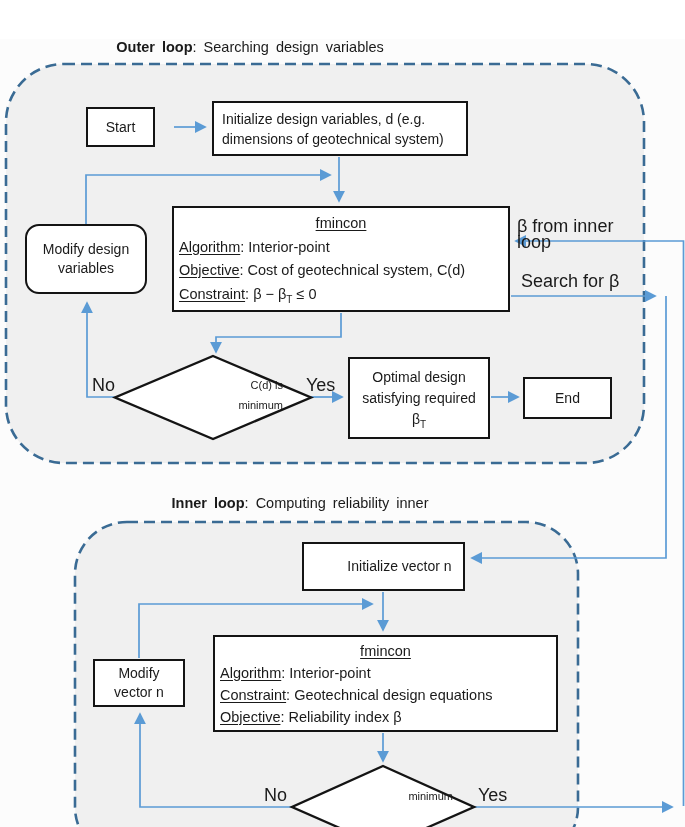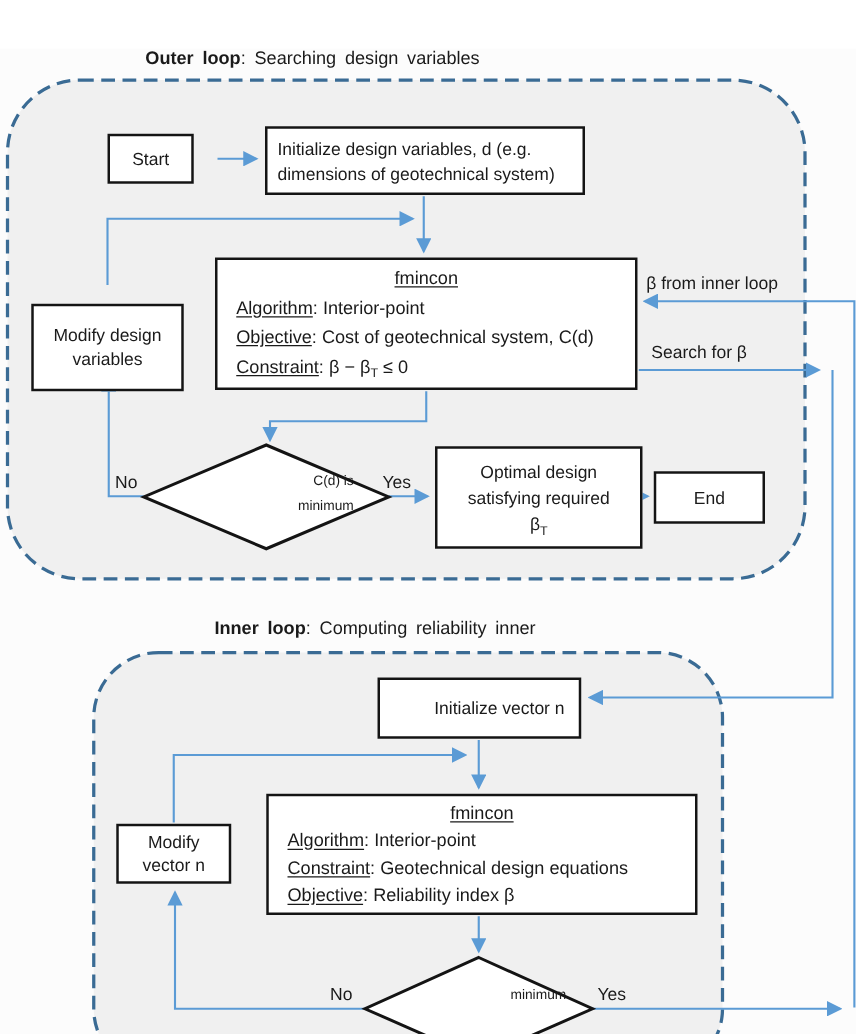--- a/index.html
+++ b/index.html
@@ -10,26 +10,26 @@
   }
   #connector-layer{position:absolute;left:0;top:0;z-index:1;}
   .box{
     position:absolute;z-index:2;background:#fff;border:2.3px solid #141414;
     display:flex;flex-direction:column;align-items:center;justify-content:center;
     font-size:14px;line-height:19px;text-align:center;box-sizing:border-box;
   }
   .box.leftalign{align-items:flex-start;text-align:left;padding:2px 8px;}
   .fmincon{
     justify-content:center;align-items:stretch;text-align:left;
-    font-size:14.5px;padding:4px 15px;box-sizing:border-box;
+    font-size:14.5px;padding:4px 5px;box-sizing:border-box;
   }
   .fmincon .ttl{text-align:center;}
   .fmincon .row{white-space:pre;}
   .u{text-decoration:underline;text-underline-offset:2px;text-align:center;}
-  .lbl{position:absolute;z-index:2;font-size:14px;line-height:16px;background:transparent;}
+  .lbl{position:absolute;z-index:2;font-size:18px;line-height:16px;background:transparent;}
   .dtext{
     position:absolute;z-index:2;width:140px;text-align:right;
     font-size:11px;line-height:20px;
   }
   .sectitle{
     position:absolute;z-index:2;width:400px;text-align:center;
     font-size:14.5px;word-spacing:3px;
   }
   sub{font-size:10px;line-height:0;}
 </style>
@@ -83,33 +83,33 @@
     <span>Initialize design variables, d (e.g. dimensions of geotechnical system)</span>
   </div>
 
   <div class="box fmincon" style="left:172px;top:167px;width:338px;height:106px;line-height:23.5px;">
     <div class="ttl u">fmincon</div>
     <div class="row"><span class="u">Algorithm</span><span>: Interior-point</span></div>
     <div class="row"><span class="u">Objective</span><span>: Cost of geotechnical system, C(d)</span></div>
     <div class="row"><span class="u">Constraint</span><span>: β − β</span><sub>T</sub><span> ≤ 0</span></div>
   </div>
 
-  <div class="box" style="left:25px;top:204px;width:122px;height:70px;">
+  <div class="box" style="left:25px;top:185px;width:122px;height:70px;border-radius:14px;">
     <span>Modify design variables</span>
   </div>
 
   <div class="dtext" style="left:143px;top:336px;">
     <div>C(d) is</div>
     <div>minimum</div>
   </div>
 
   <div class="lbl" style="left:92px;top:338px;">No</div>
   <div class="lbl" style="left:306px;top:338px;">Yes</div>
 
-  <div class="box" style="left:348px;top:318px;width:166px;height:82px;line-height:21px;">
+  <div class="box" style="left:348px;top:318px;width:142px;height:82px;line-height:21px;">
     <div>Optimal design</div>
     <div>satisfying required</div>
     <div><span>β</span><sub>T</sub></div>
   </div>
 
   <div class="box" style="left:523px;top:338px;width:89px;height:42px;">
     <span>End</span>
   </div>
 
   <div class="lbl" style="left:517px;top:179px;width:130px;">β from inner loop</div>

